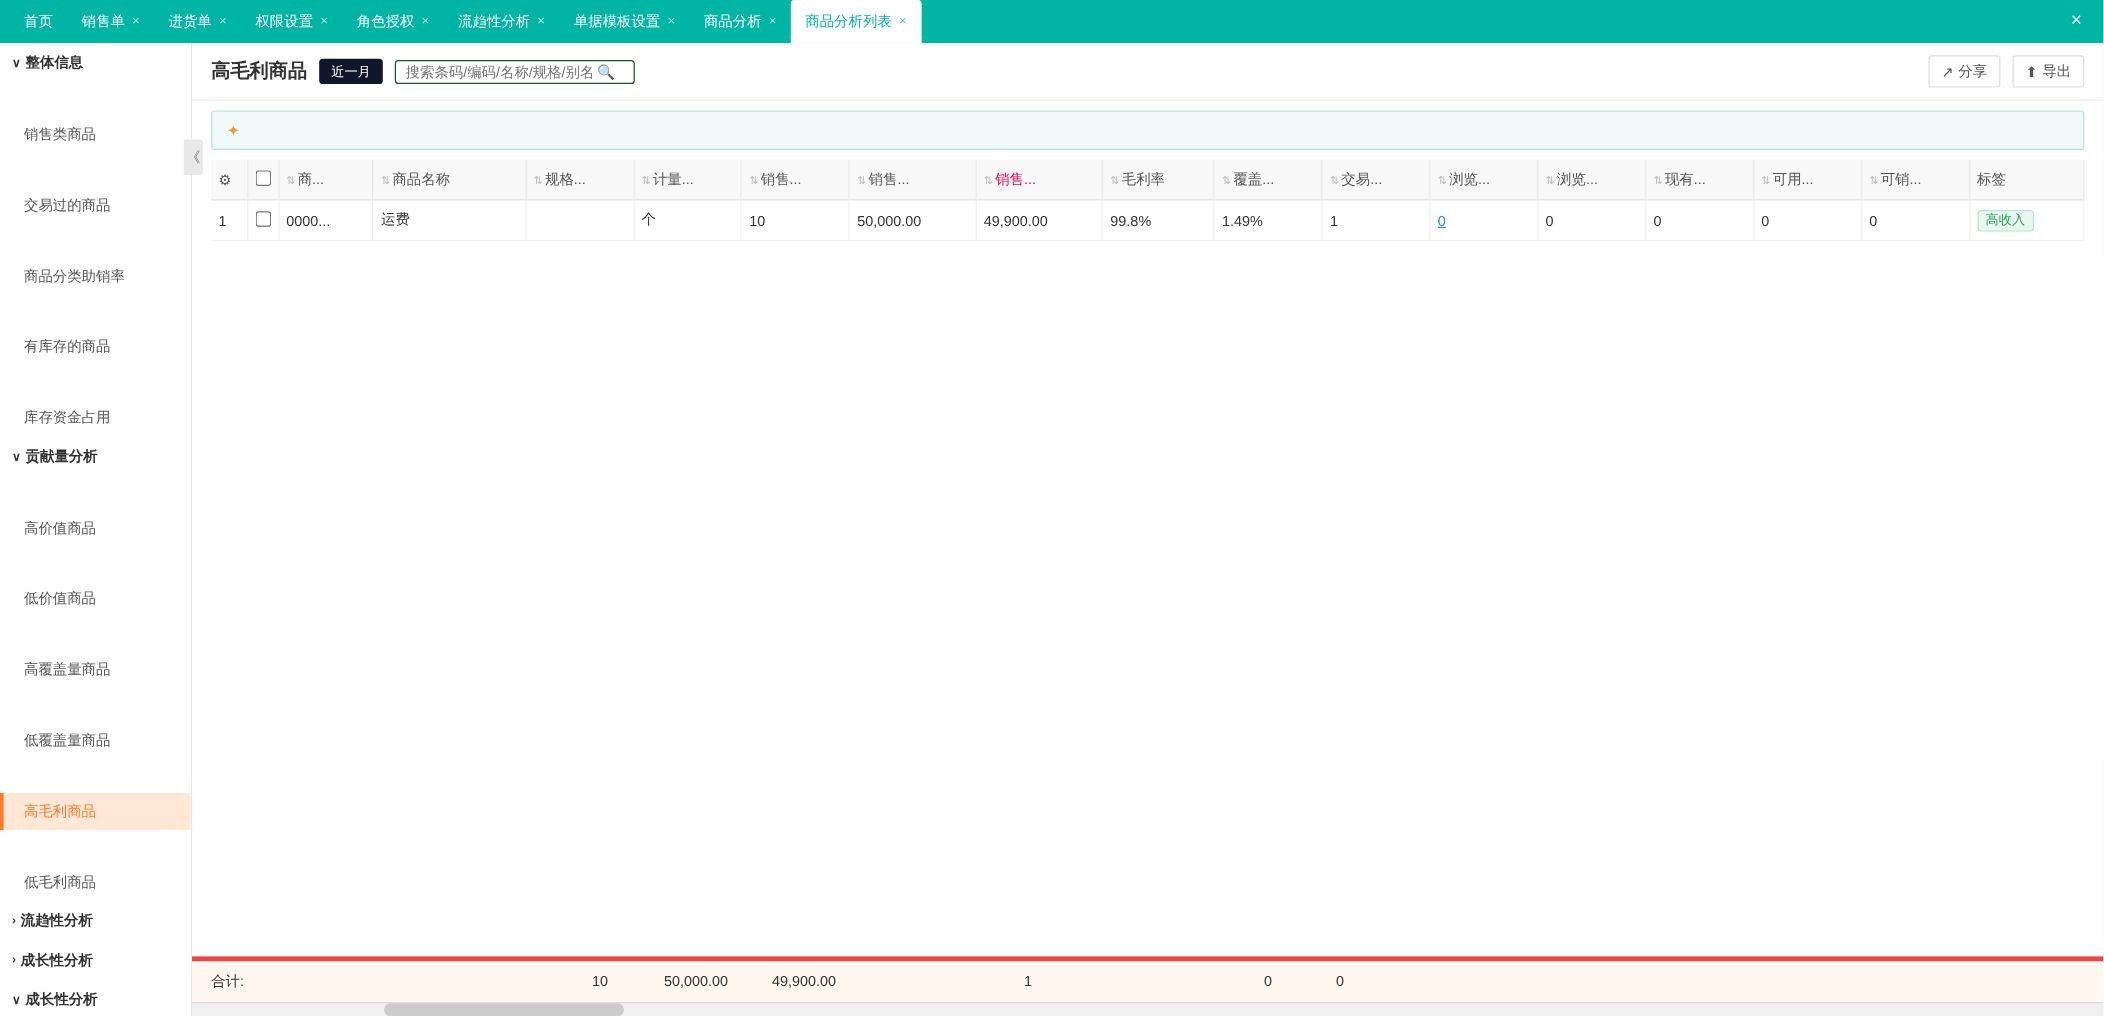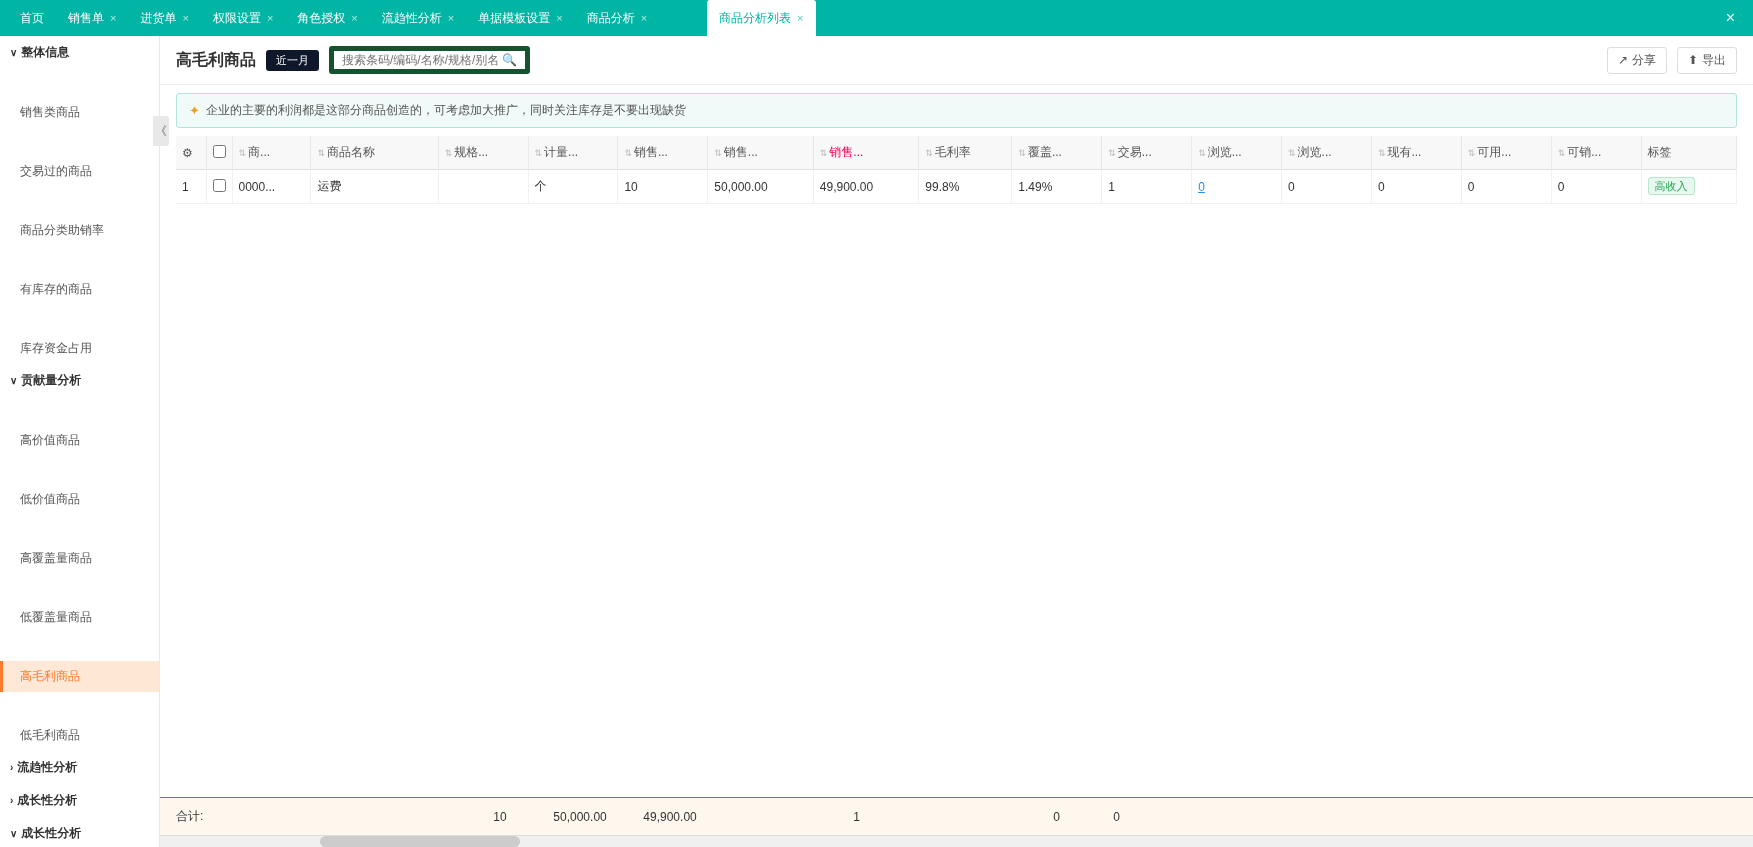--- a/index.html
+++ b/index.html
@@ -16,21 +16,21 @@
     }
     .top-nav .nav-item {
       padding: 0 12px;
       height: 36px;
       display: flex;
       align-items: center;
       cursor: pointer;
       white-space: nowrap;
       font-size: 13px;
     }
-    .top-nav .nav-item.active { background: #fff; color: #00b5a3; border-radius: 3px 3px 0 0; margin-left: 48px; }
+    .top-nav .nav-item.active { background: #fff; color: #00b5a3; border-radius: 3px 3px 0 0; }
     .top-nav .nav-item .close-btn {
       margin-left: 6px;
       font-size: 11px;
       opacity: 0.7;
     }
     .top-nav .spacer { flex: 1; }
     .top-nav .close-window {
       font-size: 16px;
       padding: 0 10px;
       cursor: pointer;
@@ -119,21 +119,21 @@
       color: #fff;
       border: none;
       border-radius: 3px;
       padding: 3px 10px;
       cursor: pointer;
       font-size: 11px;
     }
     .search-box {
       display: flex;
       align-items: flex-end;
-      border: 5px solid #14532d;
+      border: 1px solid #14532d;
       border-radius: 3px;
       padding: 2px 8px;
       flex: 0 0 200px;
     }
     .search-box input {
       border: none;
       outline: none;
       font-size: 12px;
       width: 160px;
       color: #999;
@@ -209,21 +209,21 @@
       padding: 2px 6px;
       font-size: 11px;
     }
     .link-text { color: #1890ff; text-decoration: underline; cursor: pointer; }
 
     
     .table-footer {
       display: flex;
       align-items: center;
       background: #fdf7ee;
-      border-top: 1px solid #ef4444;
+      border-top: 4px solid #ef4444;
       padding: 8px 16px;
       min-height: 38px;
       font-size: 12px;
       color: #333;
       gap: 0;
     }
     .footer-label { padding-right: 10px; color: #333; font-weight: normal; }
 
     
     .bottom-scrollbar {
@@ -370,21 +370,20 @@
         <span>分享</span>
       </button>
       <button class="header-action-btn">
         <span>⬆</span>
         <span>导出</span>
       </button>
     </div>
 
     <div class="info-banner">
       <span class="info-icon">✦</span>
-      <span>企业的主要的利润都是这部分商品创造的，可考虑加大推广，同时关注库存是不要出现缺货</span>
     </div>
 
     <div class="table-wrapper">
       <table>
         <thead>
           <tr>
             <th style="width:30px;">
               <div class="col-label">
                   <span>⚙</span>
                 </div>

